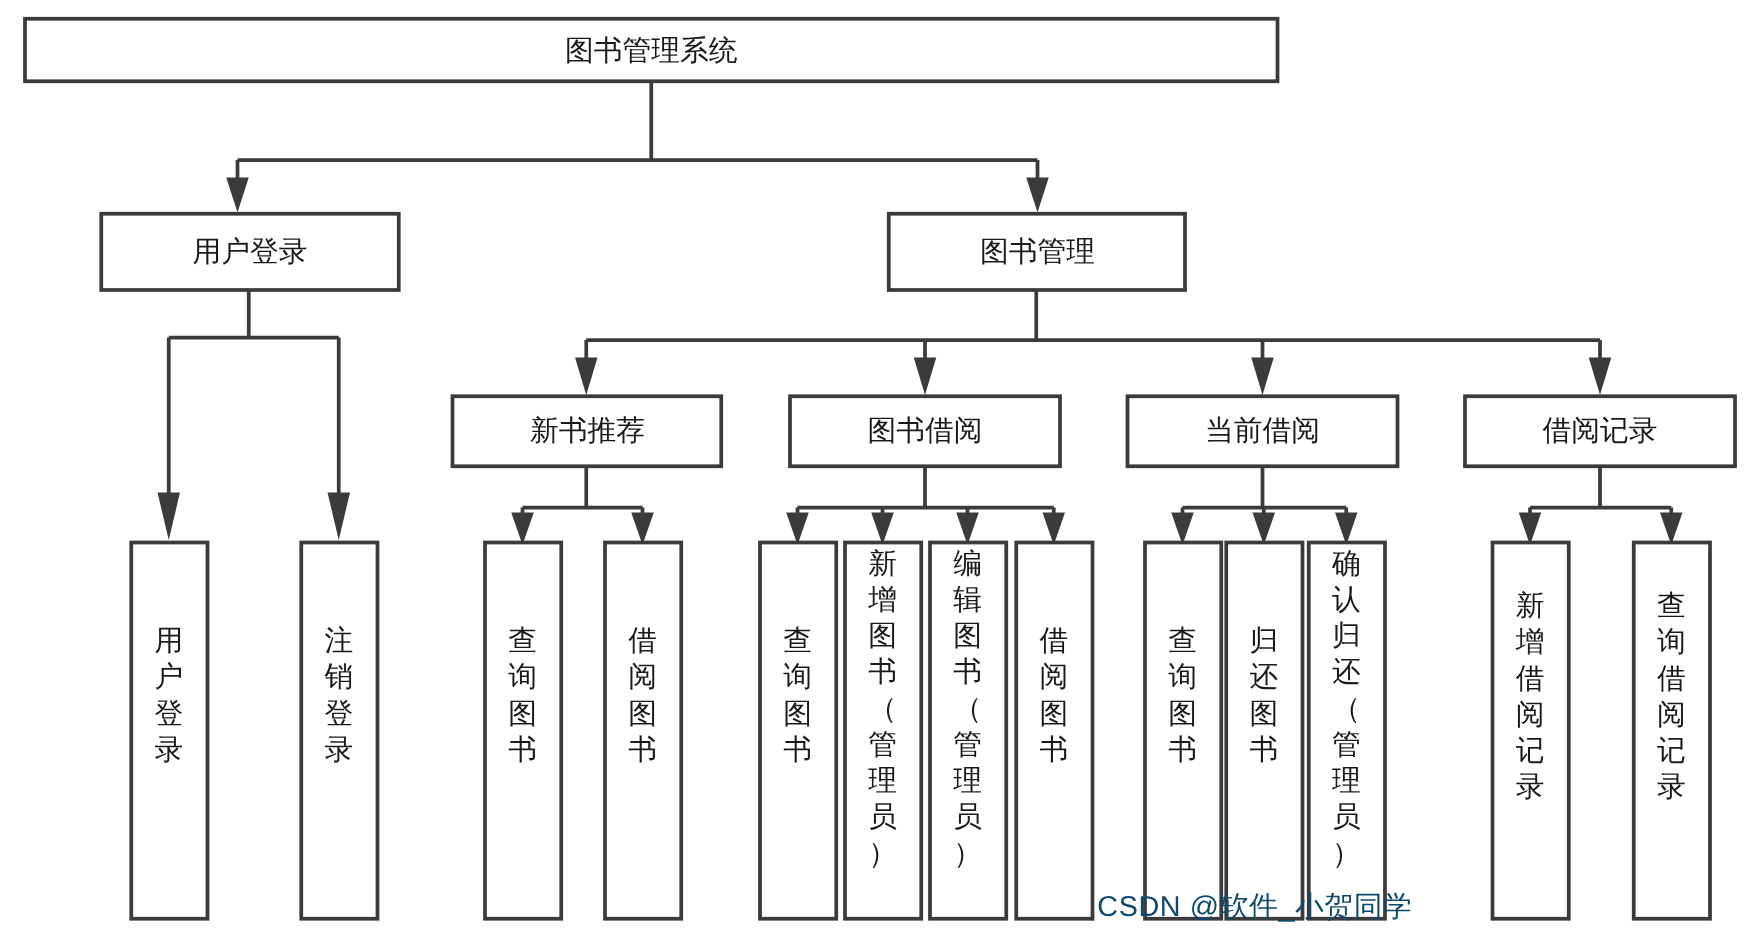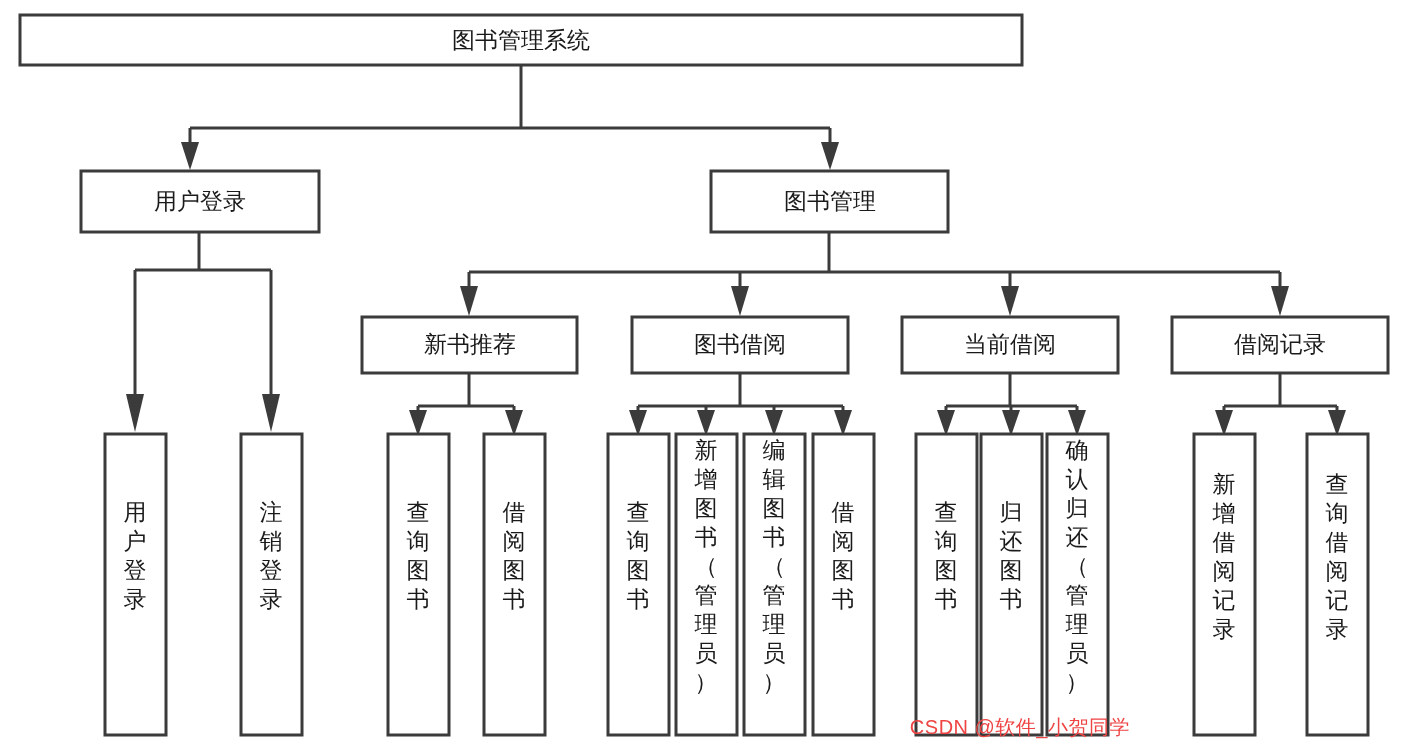--- a/index.html
+++ b/index.html
@@ -52,22 +52,22 @@
     font-family: "Liberation Sans", "DejaVu Sans", sans-serif;
     font-size: 23px;
     fill: #1a1a1a;
     text-anchor: middle;
   }
   .watermark-text {
     position: absolute;
     right: 14px;
     bottom: 6px;
     font-family: "Liberation Sans", "DejaVu Sans", sans-serif;
-    font-size: 20px;
-    color: #ef4444;
+    font-size: 23px;
+    color: #0c4a6e;
     white-space: nowrap;
     letter-spacing: 0.5px;
   }
 </style>
 </head>
 <body>
 
 <div id="diagram-root">
   <svg id="tree-svg" viewBox="0 0 1405 747" xmlns="http://www.w3.org/2000/svg">
 

